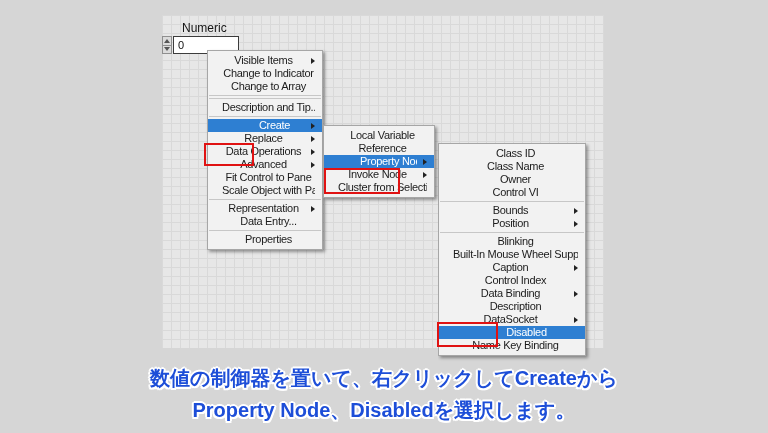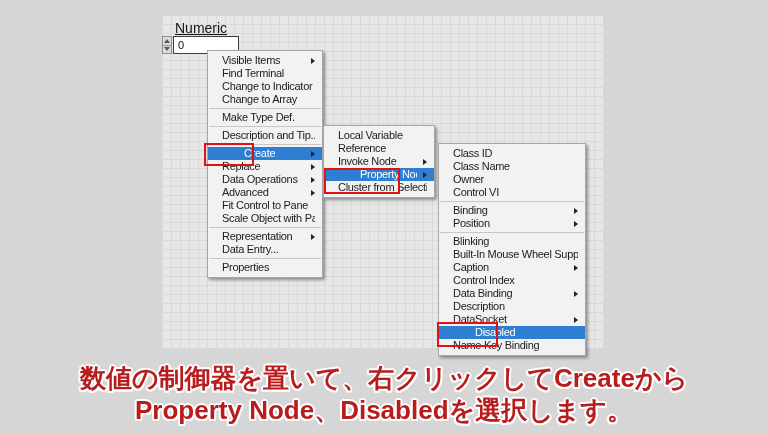--- a/index.html
+++ b/index.html
@@ -15,22 +15,22 @@
     position:absolute;left:162px;top:15px;width:442px;height:333px;
     background-color:#e7e7e7;
     background-image:
       linear-gradient(#d9d9d9 1px, transparent 1px),
       linear-gradient(90deg,#d9d9d9 1px, transparent 1px);
     background-size:9px 9px;
   }
 
   
   .numeric-label{
-    position:absolute;left:175px;top:23px;
-    font-size:14px;color:#141414;line-height:11px;text-decoration:underline;
+    position:absolute;left:182px;top:23px;
+    font-size:12px;color:#141414;line-height:11px;
   }
   .numeric-body{position:absolute;left:162px;top:36px;display:flex;align-items:stretch;height:18px;}
   .spinner{width:10px;display:flex;flex-direction:column;margin-right:1px;}
   .spin{
     flex:1;background:#dcdcdc;border:1px solid #8f8f8f;
     display:flex;align-items:center;justify-content:center;
   }
   .spin.up{border-bottom-width:0;}
   .tri-up{width:0;height:0;border-left:3px solid transparent;border-right:3px solid transparent;border-bottom:4px solid #555;}
   .tri-down{width:0;height:0;border-left:3px solid transparent;border-right:3px solid transparent;border-top:4px solid #555;}
@@ -45,21 +45,21 @@
     padding:3px 0;box-sizing:border-box;
     box-shadow:2px 2px 3px rgba(0,0,0,.38);
     font-size:11px;letter-spacing:-0.3px;color:#1b1b1b;
   }
   #menu-0{left:207px;top:50px;width:116px;}
   #menu-1{left:323px;top:125px;width:112px;}
   .menu3-clip{position:absolute;left:438px;top:143px;width:156px;height:264px;overflow:hidden;}
   #menu-2{left:0;top:0;width:148px;}
   .menu-item{
     height:13px;line-height:13px;display:flex;align-items:center;
-    padding:0 7px 0 14px;white-space:nowrap;overflow:hidden;cursor:default;
+    padding:0 7px 0 14px;white-space:nowrap;overflow:hidden;cursor:default;text-align:center;
   }
   .menu-item .label{flex:1;overflow:hidden;}
   .menu-item.highlighted{background:var(--sel-blue,#2e7fd2);color:#ffffff;padding-left:36px;}
   .arrow{
     width:0;height:0;flex:0 0 auto;margin-left:6px;
     border-top:3.5px solid transparent;border-bottom:3.5px solid transparent;
     border-left:4.5px solid #222;
   }
   .menu-sep{border-top:1px solid #c7c7c7;margin:2px 1px;height:0;}
 
@@ -68,21 +68,21 @@
     position:absolute;border:2px solid var(--accent-red,#e01212);
     background:transparent;z-index:50;
   }
   #redbox-create{left:204px;top:143px;width:46px;height:19px;}
   #redbox-property-node{left:324px;top:168px;width:72px;height:22px;}
   #redbox-disabled{left:437px;top:322px;width:57px;height:21px;}
 
   
   .caption{
     position:absolute;left:0;top:362px;width:768px;text-align:center;
-    font-weight:bold;font-size:26px;line-height:32px;color:#b91c1c;
+    font-weight:bold;font-size:20px;line-height:32px;color:#1d4ed8;
     text-shadow:
       -2px 0 0 #fff, 2px 0 0 #fff, 0 -2px 0 #fff, 0 2px 0 #fff,
       -1.5px -1.5px 0 #fff, 1.5px -1.5px 0 #fff, -1.5px 1.5px 0 #fff, 1.5px 1.5px 0 #fff;
   }
 </style>
 </head>
 <body>
 
 <div class="stage">
 
@@ -102,32 +102,26 @@
       <div class="numeric-field">0</div>
     </div>
   </div>
 
   <div class="menu" id="menu-0">
       <div class="menu-item">
         <span class="label">Visible Items</span>
         <span class="arrow"></span>
       </div>
       <div class="menu-item">
-        <span class="label">Find Terminal</span>
-      </div>
-      <div class="menu-item">
         <span class="label">Change to Indicator</span>
       </div>
       <div class="menu-item">
         <span class="label">Change to Array</span>
       </div>
       <div class="menu-sep"></div>
-      <div class="menu-item">
-        <span class="label">Make Type Def.</span>
-      </div>
       <div class="menu-sep"></div>
       <div class="menu-item">
         <span class="label">Description and Tip...</span>
       </div>
       <div class="menu-sep"></div>
       <div class="menu-item highlighted">
         <span class="label">Create</span>
         <span class="arrow"></span>
       </div>
       <div class="menu-item">
@@ -161,26 +155,26 @@
         <span class="label">Properties</span>
       </div>
     </div>
   <div class="menu" id="menu-1">
       <div class="menu-item">
         <span class="label">Local Variable</span>
       </div>
       <div class="menu-item">
         <span class="label">Reference</span>
       </div>
-      <div class="menu-item">
-        <span class="label">Invoke Node</span>
-        <span class="arrow"></span>
-      </div>
       <div class="menu-item highlighted">
         <span class="label">Property Node</span>
+        <span class="arrow"></span>
+      </div>
+      <div class="menu-item">
+        <span class="label">Invoke Node</span>
         <span class="arrow"></span>
       </div>
       <div class="menu-item">
         <span class="label">Cluster from Selection</span>
       </div>
     </div>
   <div class="menu3-clip">
     <div class="menu" id="menu-2">
         <div class="menu-item">
           <span class="label">Class ID</span>
@@ -189,21 +183,21 @@
           <span class="label">Class Name</span>
         </div>
         <div class="menu-item">
           <span class="label">Owner</span>
         </div>
         <div class="menu-item">
           <span class="label">Control VI</span>
         </div>
         <div class="menu-sep"></div>
         <div class="menu-item">
-          <span class="label">Binding</span>
+          <span class="label">Bounds</span>
           <span class="arrow"></span>
         </div>
         <div class="menu-item">
           <span class="label">Position</span>
           <span class="arrow"></span>
         </div>
         <div class="menu-sep"></div>
         <div class="menu-item">
           <span class="label">Blinking</span>
         </div>

